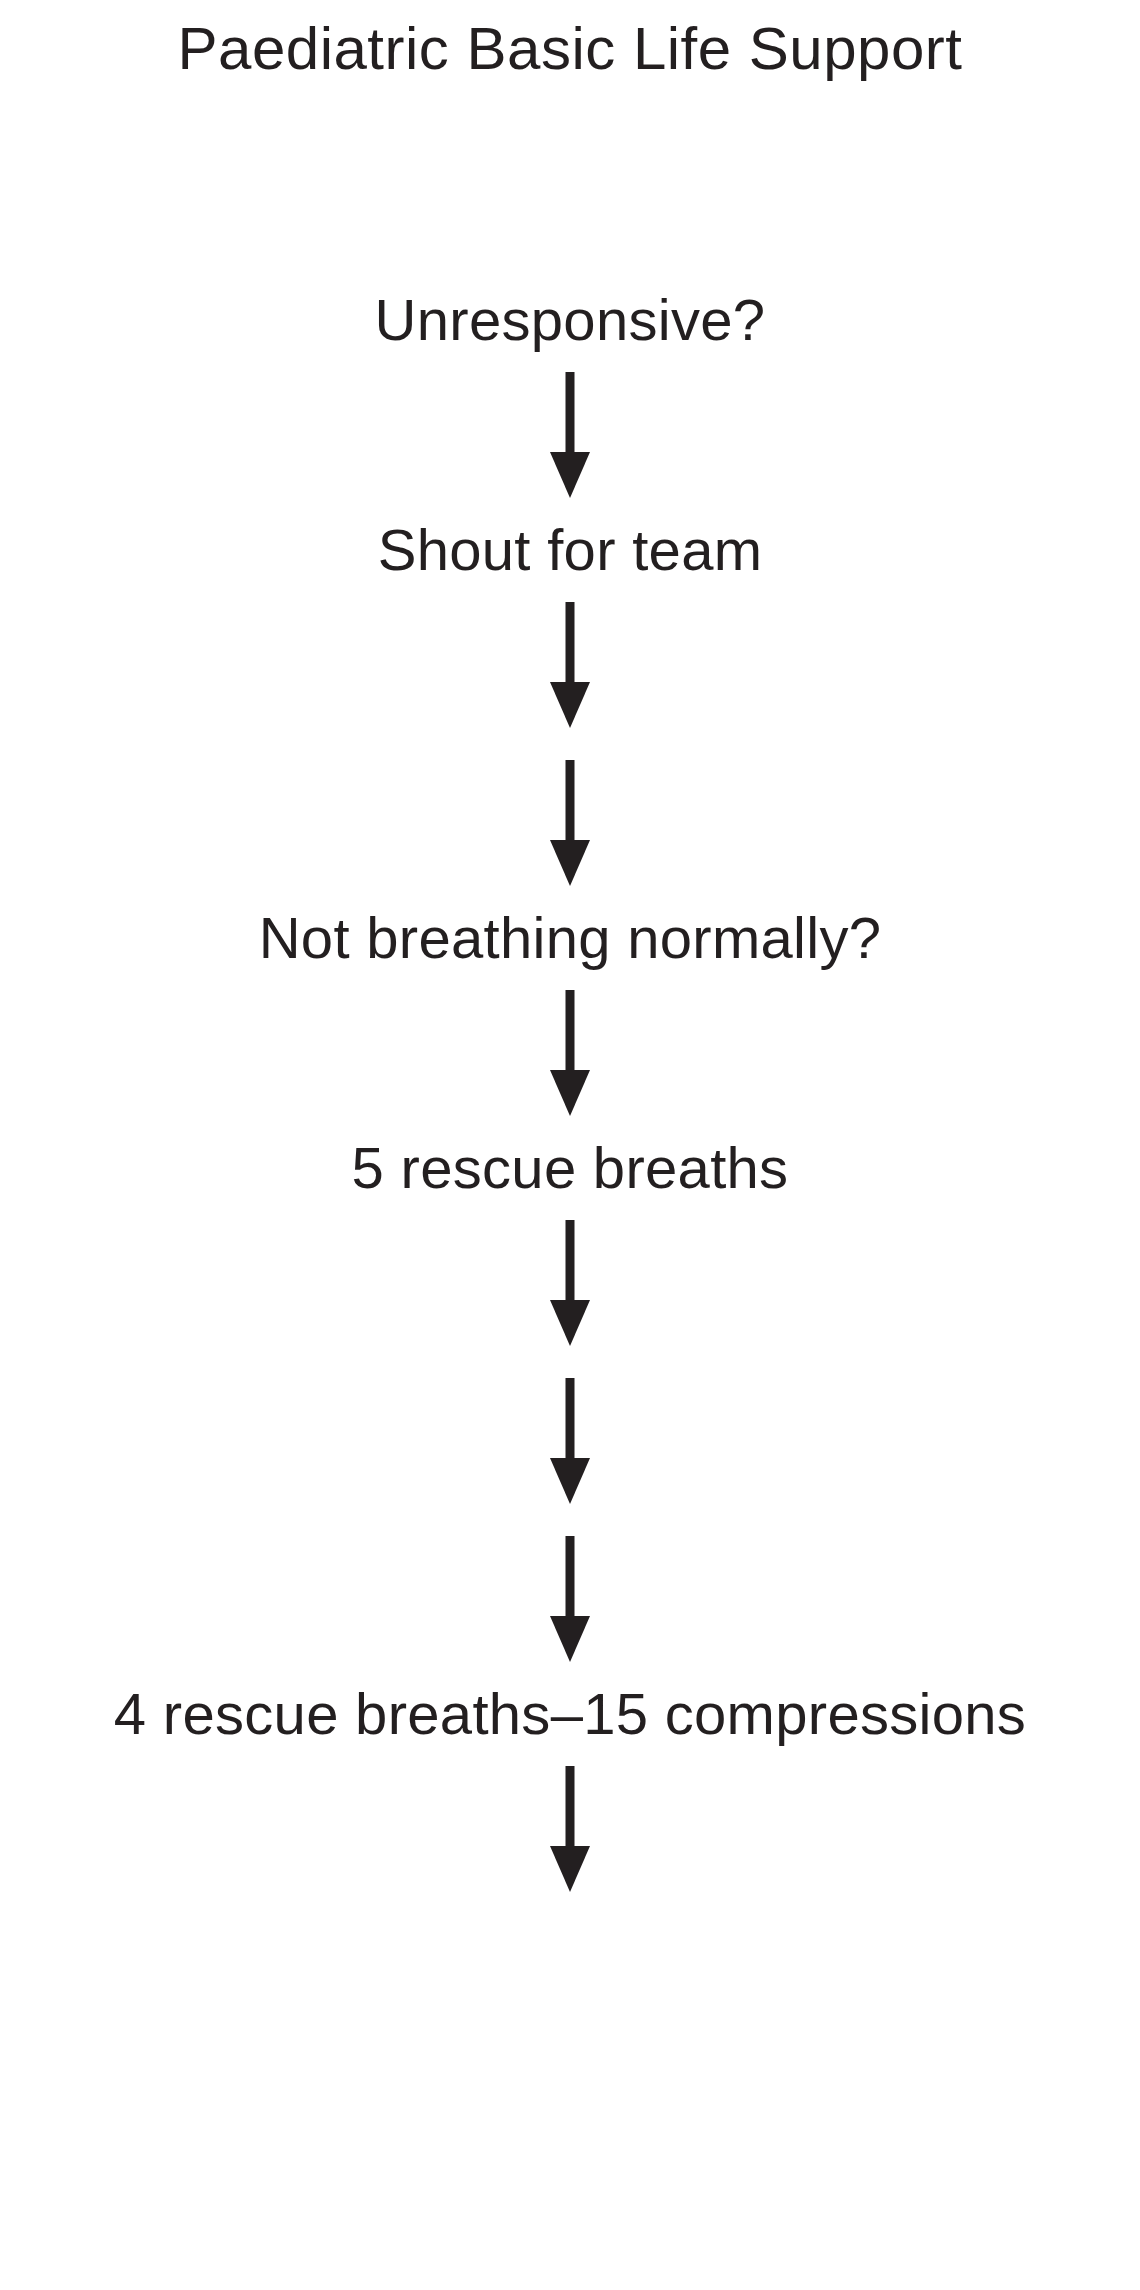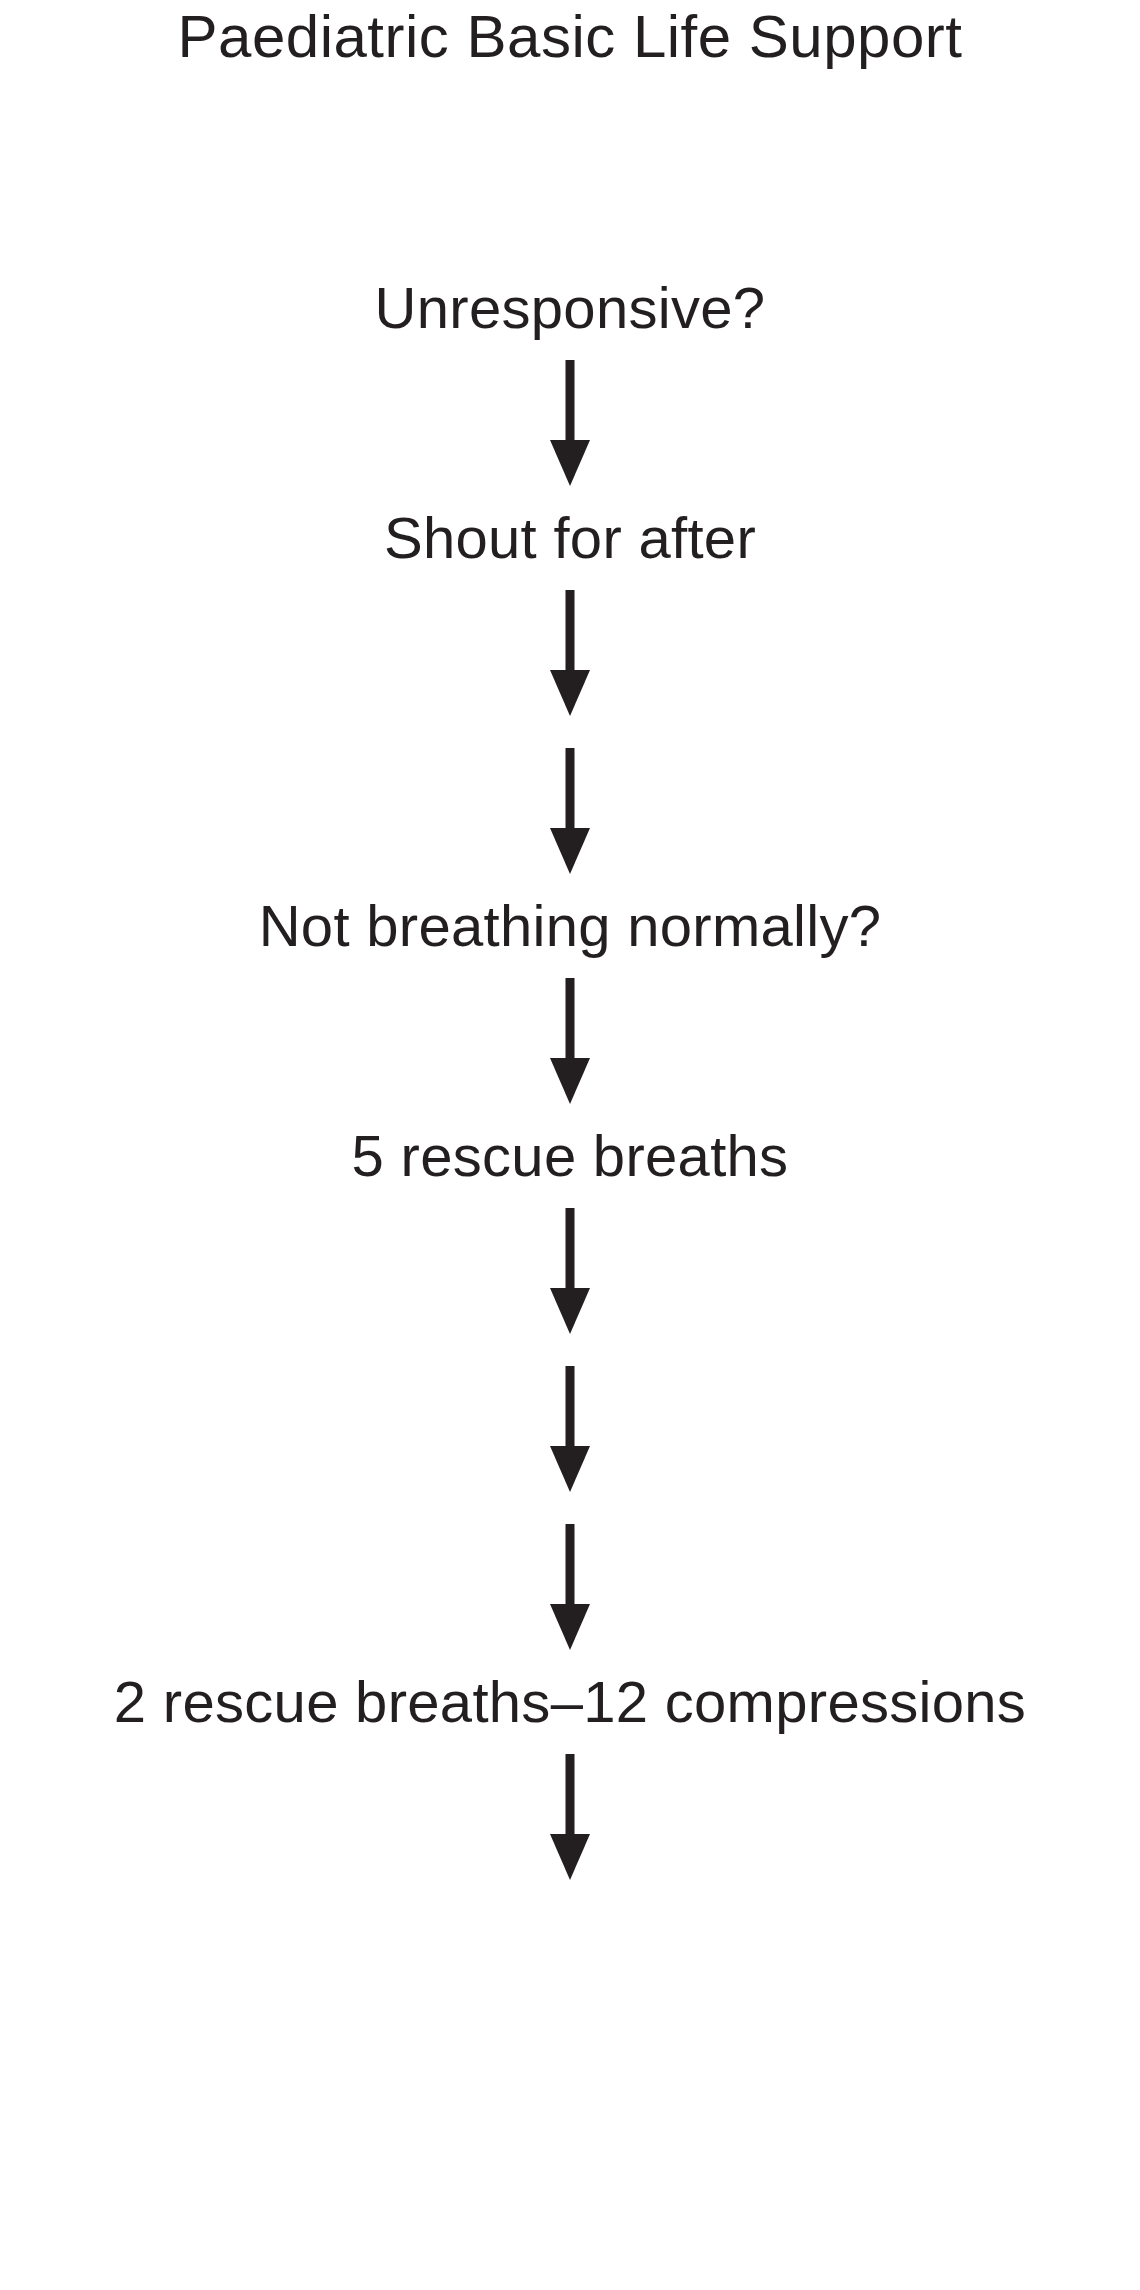--- a/index.html
+++ b/index.html
@@ -11,21 +11,21 @@
     font-family: "Liberation Sans", sans-serif;
     overflow: hidden;
   }
 
   .flow {
     width: 1140px;
     height: 2290px;
     display: flex;
     flex-direction: column;
     align-items: center;
-    padding-top: 0;
+    padding-top: 12px;
   }
 
   .title {
     font-size: 60px;
     line-height: 74px;
     font-weight: 400;
     color: #231f20;
     text-align: center;
     margin-bottom: 198px;
     letter-spacing: 0.5px;
@@ -56,21 +56,21 @@
 
   <div class="title">Paediatric Basic Life Support</div>
 
   <div class="step">Unresponsive?</div>
 
   <svg class="arrow" viewBox="0 0 48 126" xmlns="http://www.w3.org/2000/svg">
     <rect x="19.5" y="0" width="9" height="84" fill="#231f20"></rect>
     <polygon points="4,80 44,80 24,126" fill="#231f20"></polygon>
   </svg>
 
-  <div class="step">Shout for after</div>
+  <div class="step">Shout for team</div>
 
   <svg class="arrow" viewBox="0 0 48 126" xmlns="http://www.w3.org/2000/svg">
     <rect x="19.5" y="0" width="9" height="84" fill="#231f20"></rect>
     <polygon points="4,80 44,80 24,126" fill="#231f20"></polygon>
   </svg>
 
 
   <svg class="arrow" viewBox="0 0 48 126" xmlns="http://www.w3.org/2000/svg">
     <rect x="19.5" y="0" width="9" height="84" fill="#231f20"></rect>
     <polygon points="4,80 44,80 24,126" fill="#231f20"></polygon>
@@ -95,21 +95,21 @@
     <rect x="19.5" y="0" width="9" height="84" fill="#231f20"></rect>
     <polygon points="4,80 44,80 24,126" fill="#231f20"></polygon>
   </svg>
 
 
   <svg class="arrow" viewBox="0 0 48 126" xmlns="http://www.w3.org/2000/svg">
     <rect x="19.5" y="0" width="9" height="84" fill="#231f20"></rect>
     <polygon points="4,80 44,80 24,126" fill="#231f20"></polygon>
   </svg>
 
-  <div class="step">2 rescue breaths–12 compressions</div>
+  <div class="step">4 rescue breaths–15 compressions</div>
 
   <svg class="arrow" viewBox="0 0 48 126" xmlns="http://www.w3.org/2000/svg">
     <rect x="19.5" y="0" width="9" height="84" fill="#231f20"></rect>
     <polygon points="4,80 44,80 24,126" fill="#231f20"></polygon>
   </svg>
 
 
 </div>
 
 </body></html>

